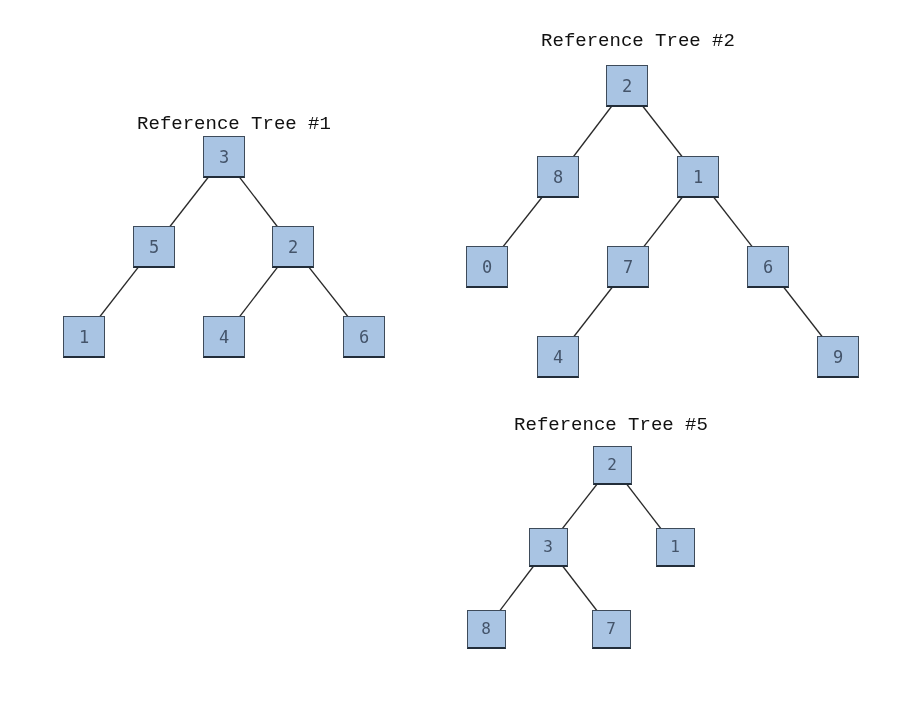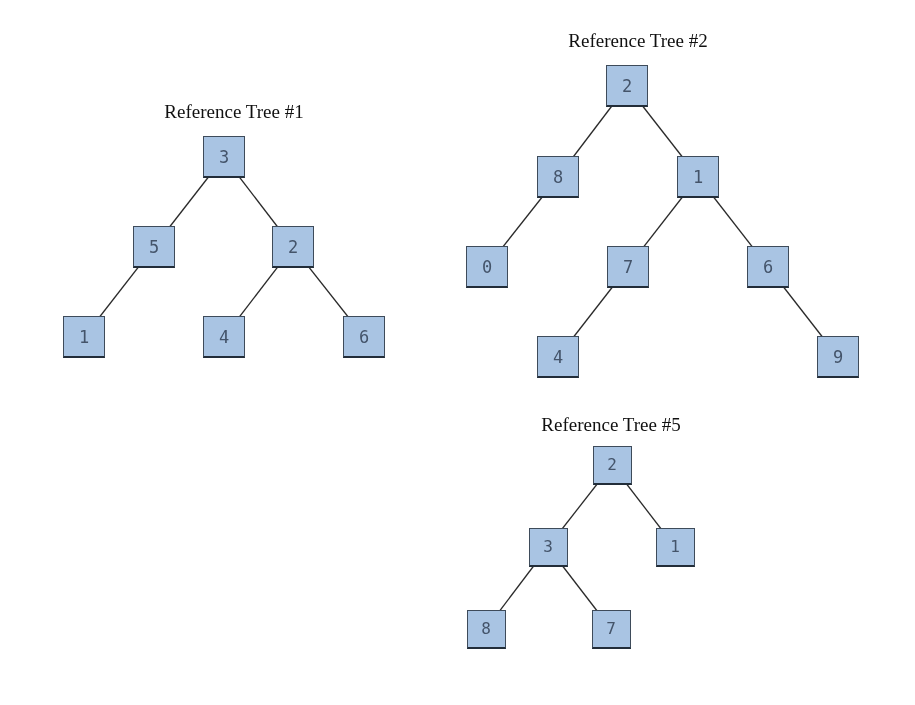--- a/index.html
+++ b/index.html
@@ -18,21 +18,21 @@
   svg.edges {
     position: absolute;
     left: 0;
     top: 0;
     z-index: 1;
   }
   .tree-title {
     position: absolute;
     transform: translate(-50%, -50%);
     z-index: 2;
-    font-family: Liberation Serif, serif;
+    font-family: Liberation Mono, monospace;
     font-size: 19px;
     color: var(--title-color, #111111);
     white-space: nowrap;
   }
   .tree-node {
     position: absolute;
     z-index: 3;
     box-sizing: border-box;
     background: var(--node-fill, #a9c4e3);
     border: 1px solid var(--node-border, #3e4b5a);
@@ -61,21 +61,21 @@
       <line x1="558" y1="177" x2="487" y2="267" stroke="#2a2a2a" stroke-width="1.3"></line>
       <line x1="698" y1="177" x2="628" y2="267" stroke="#2a2a2a" stroke-width="1.3"></line>
       <line x1="698" y1="177" x2="768" y2="267" stroke="#2a2a2a" stroke-width="1.3"></line>
       <line x1="628" y1="267" x2="558" y2="357" stroke="#2a2a2a" stroke-width="1.3"></line>
       <line x1="768" y1="267" x2="838" y2="357" stroke="#2a2a2a" stroke-width="1.3"></line>
       <line x1="612" y1="465" x2="548" y2="547" stroke="#2a2a2a" stroke-width="1.3"></line>
       <line x1="612" y1="465" x2="675" y2="547" stroke="#2a2a2a" stroke-width="1.3"></line>
       <line x1="548" y1="547" x2="486" y2="629" stroke="#2a2a2a" stroke-width="1.3"></line>
       <line x1="548" y1="547" x2="611" y2="629" stroke="#2a2a2a" stroke-width="1.3"></line>
     </svg>
-    <div class="tree-title" style="left: 234px; top: 112px;">Reference Tree #1</div>
+    <div class="tree-title" style="left: 234px; top: 124px;">Reference Tree #1</div>
     <div class="tree-node" style="width: 42px; height: 42px; left: 203px; top: 136px;">3</div>
     <div class="tree-node" style="width: 42px; height: 42px; left: 133px; top: 226px;">5</div>
     <div class="tree-node" style="width: 42px; height: 42px; left: 272px; top: 226px;">2</div>
     <div class="tree-node" style="width: 42px; height: 42px; left: 63px; top: 316px;">1</div>
     <div class="tree-node" style="width: 42px; height: 42px; left: 203px; top: 316px;">4</div>
     <div class="tree-node" style="width: 42px; height: 42px; left: 343px; top: 316px;">6</div>
     <div class="tree-title" style="left: 638px; top: 41px;">Reference Tree #2</div>
     <div class="tree-node" style="width: 42px; height: 42px; left: 606px; top: 65px;">2</div>
     <div class="tree-node" style="width: 42px; height: 42px; left: 537px; top: 156px;">8</div>
     <div class="tree-node" style="width: 42px; height: 42px; left: 677px; top: 156px;">1</div>

